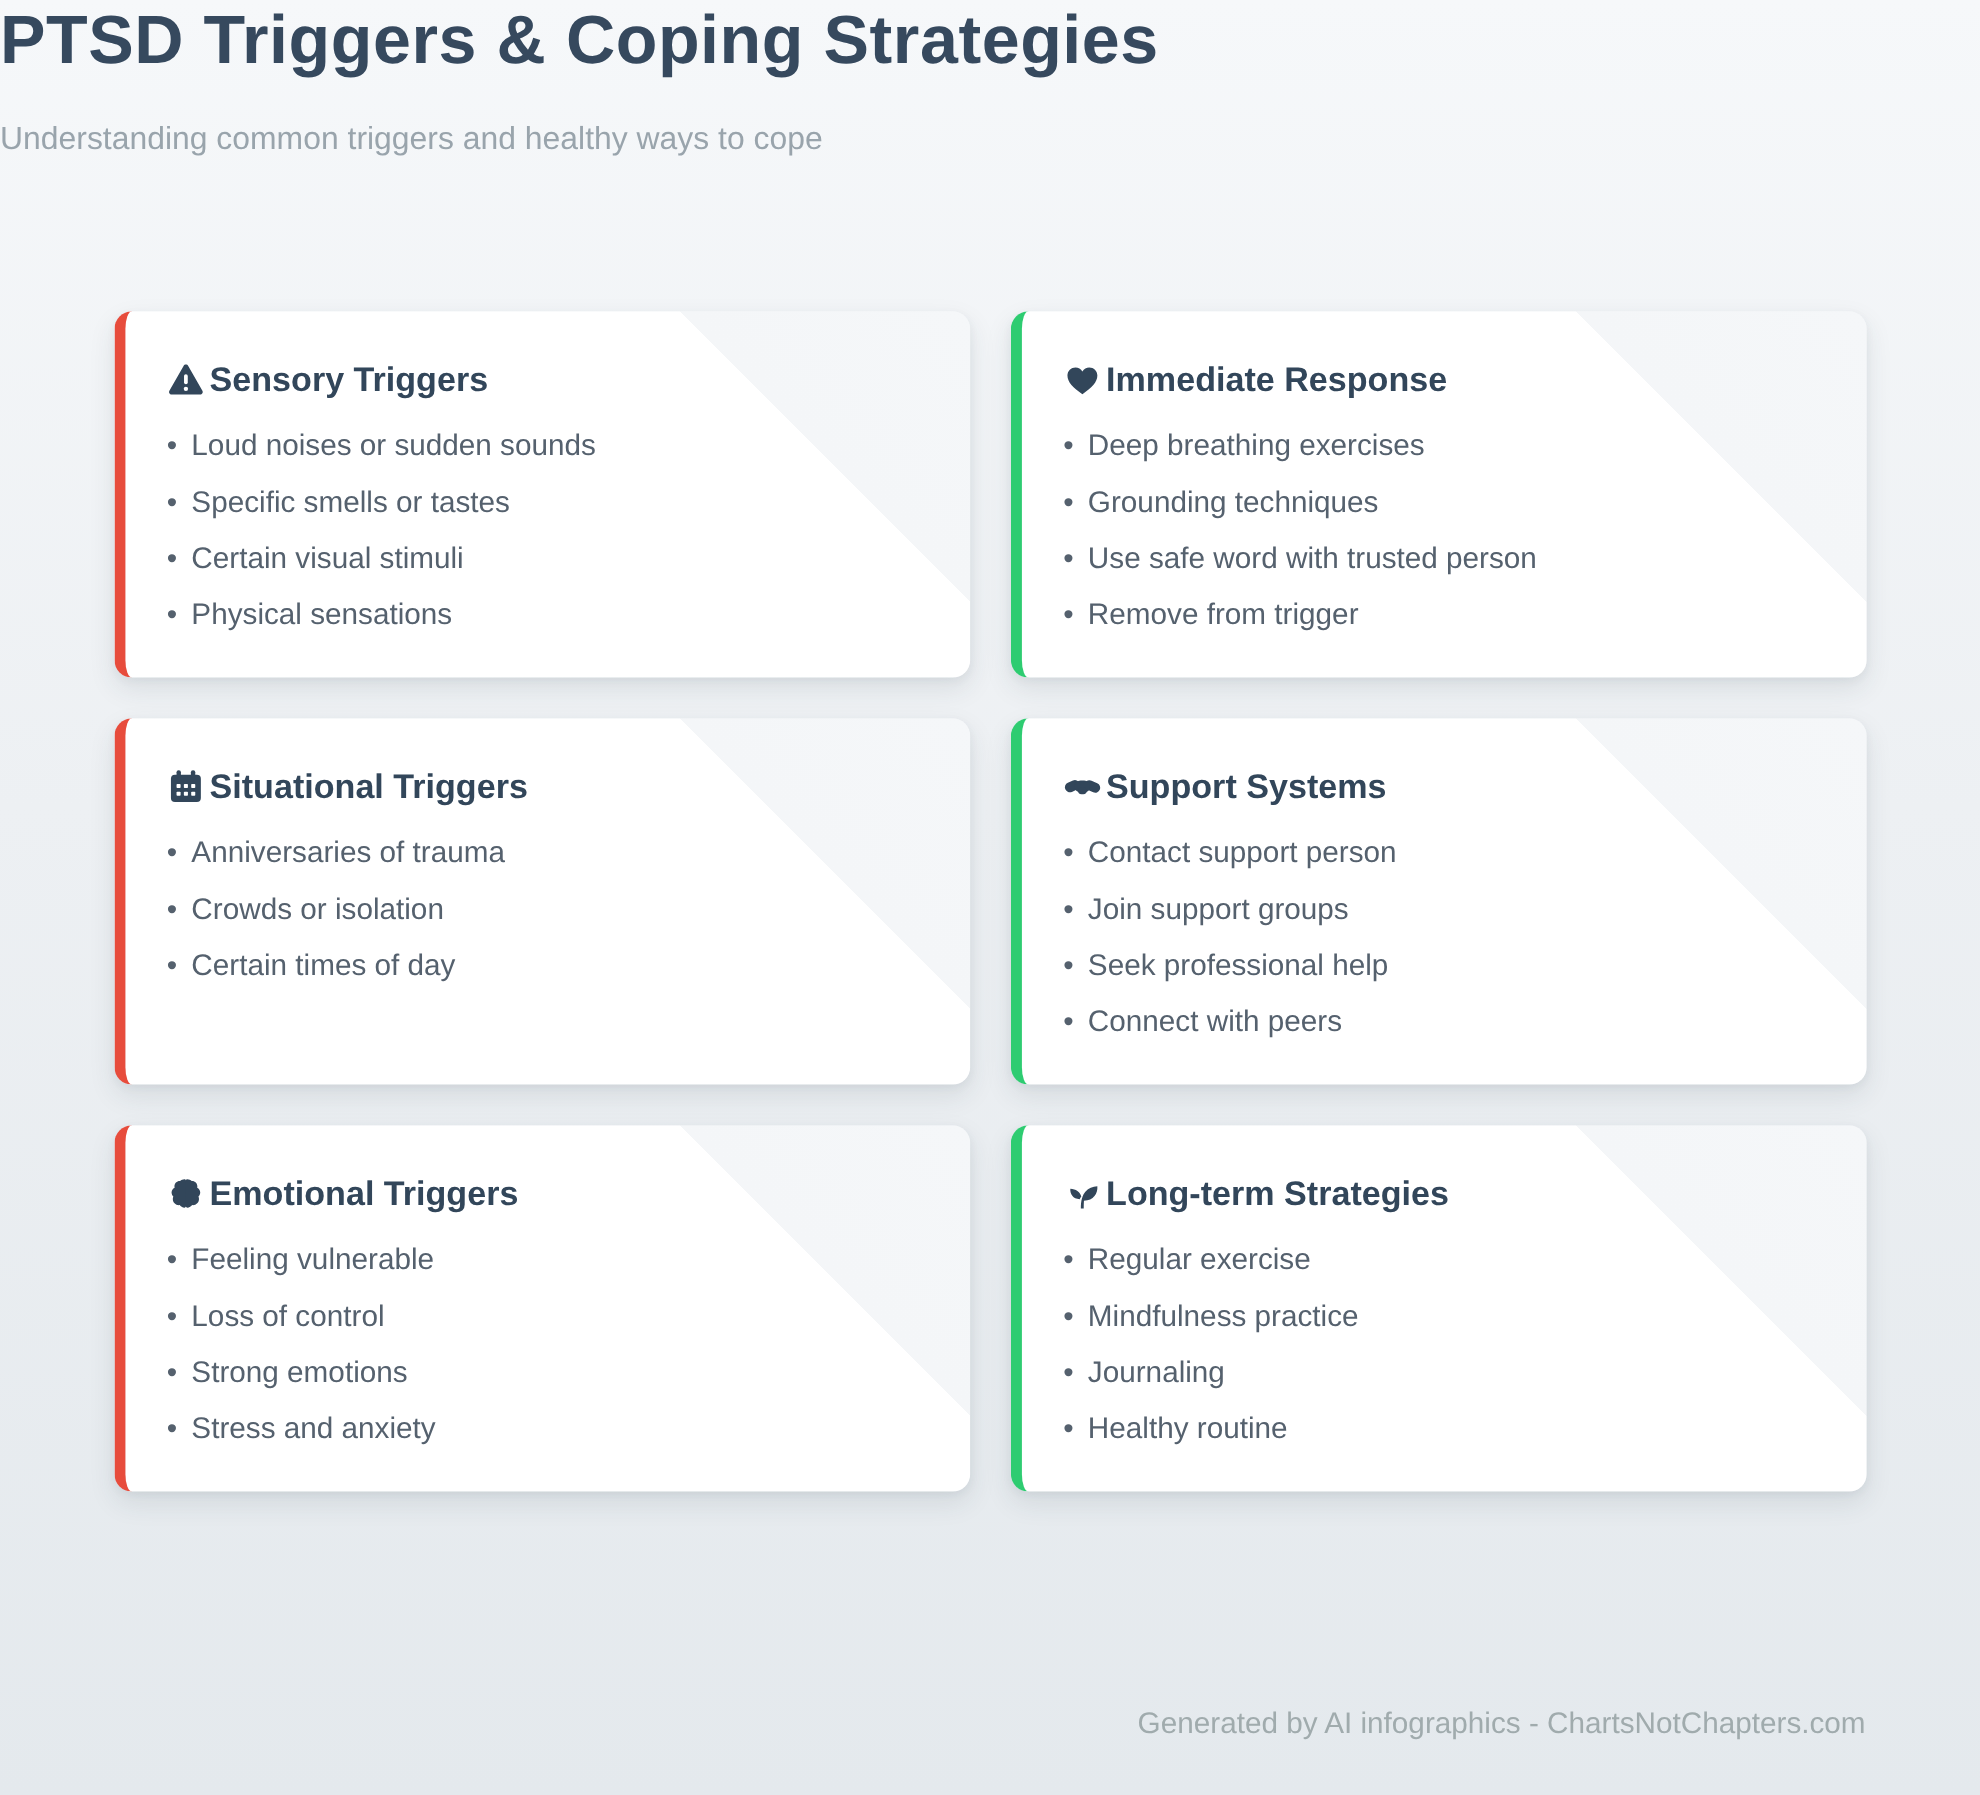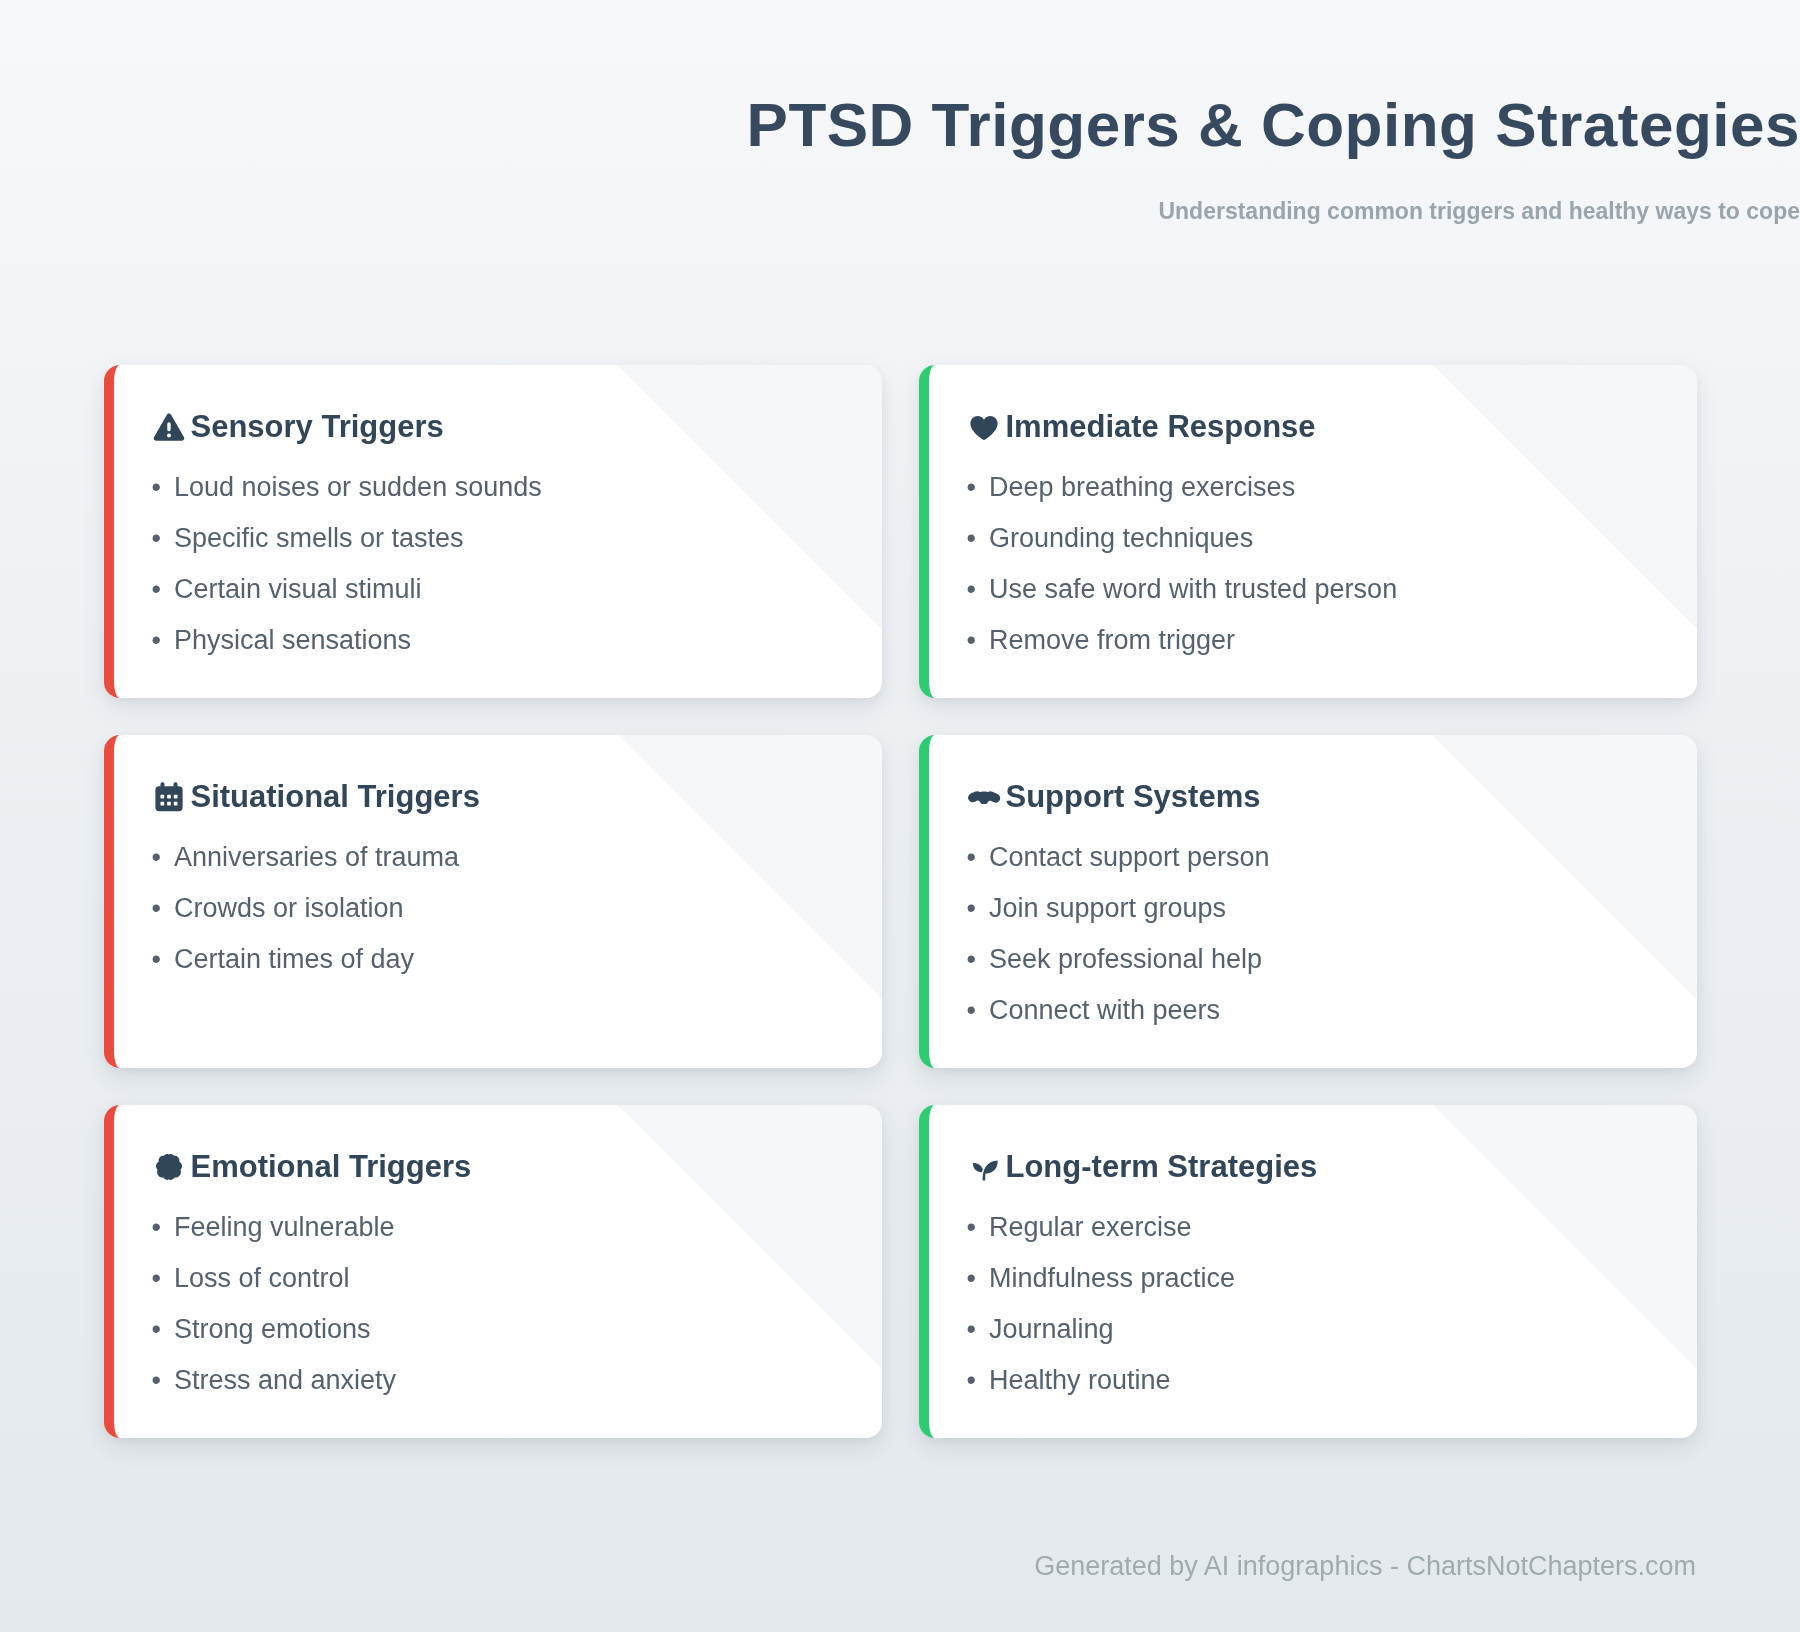--- a/index.html
+++ b/index.html
@@ -10,33 +10,33 @@
     font-family: "Liberation Sans", sans-serif;
     -webkit-font-smoothing: antialiased;
   }
   .page {
     position: relative;
     width: 1800px;
     height: 1632px;
     overflow: hidden;
     background: linear-gradient(180deg, #f6f8fa 0%, #edf0f3 45%, #e4e9ed 100%);
   }
-  .header { text-align: right; padding-top: 88px; }
+  .header { text-align: left; }
   .page-title {
     margin: 0;
     font-size: 62px;
     font-weight: 700;
     letter-spacing: 0.5px;
     color: #36495e;
     line-height: 1.2;
   }
   .page-subtitle {
     margin: 36px 0 0 0;
-    font-size: 23px;
-    font-weight: 700;
+    font-size: 29px;
+    font-weight: 400;
     color: #99a4ac;
   }
   .grid {
     width: 1593px;
     margin: 140px auto 0 auto;
     display: grid;
     grid-template-columns: 1fr 1fr;
     grid-auto-rows: 333px;
     column-gap: 93px;
     row-gap: 33px;

